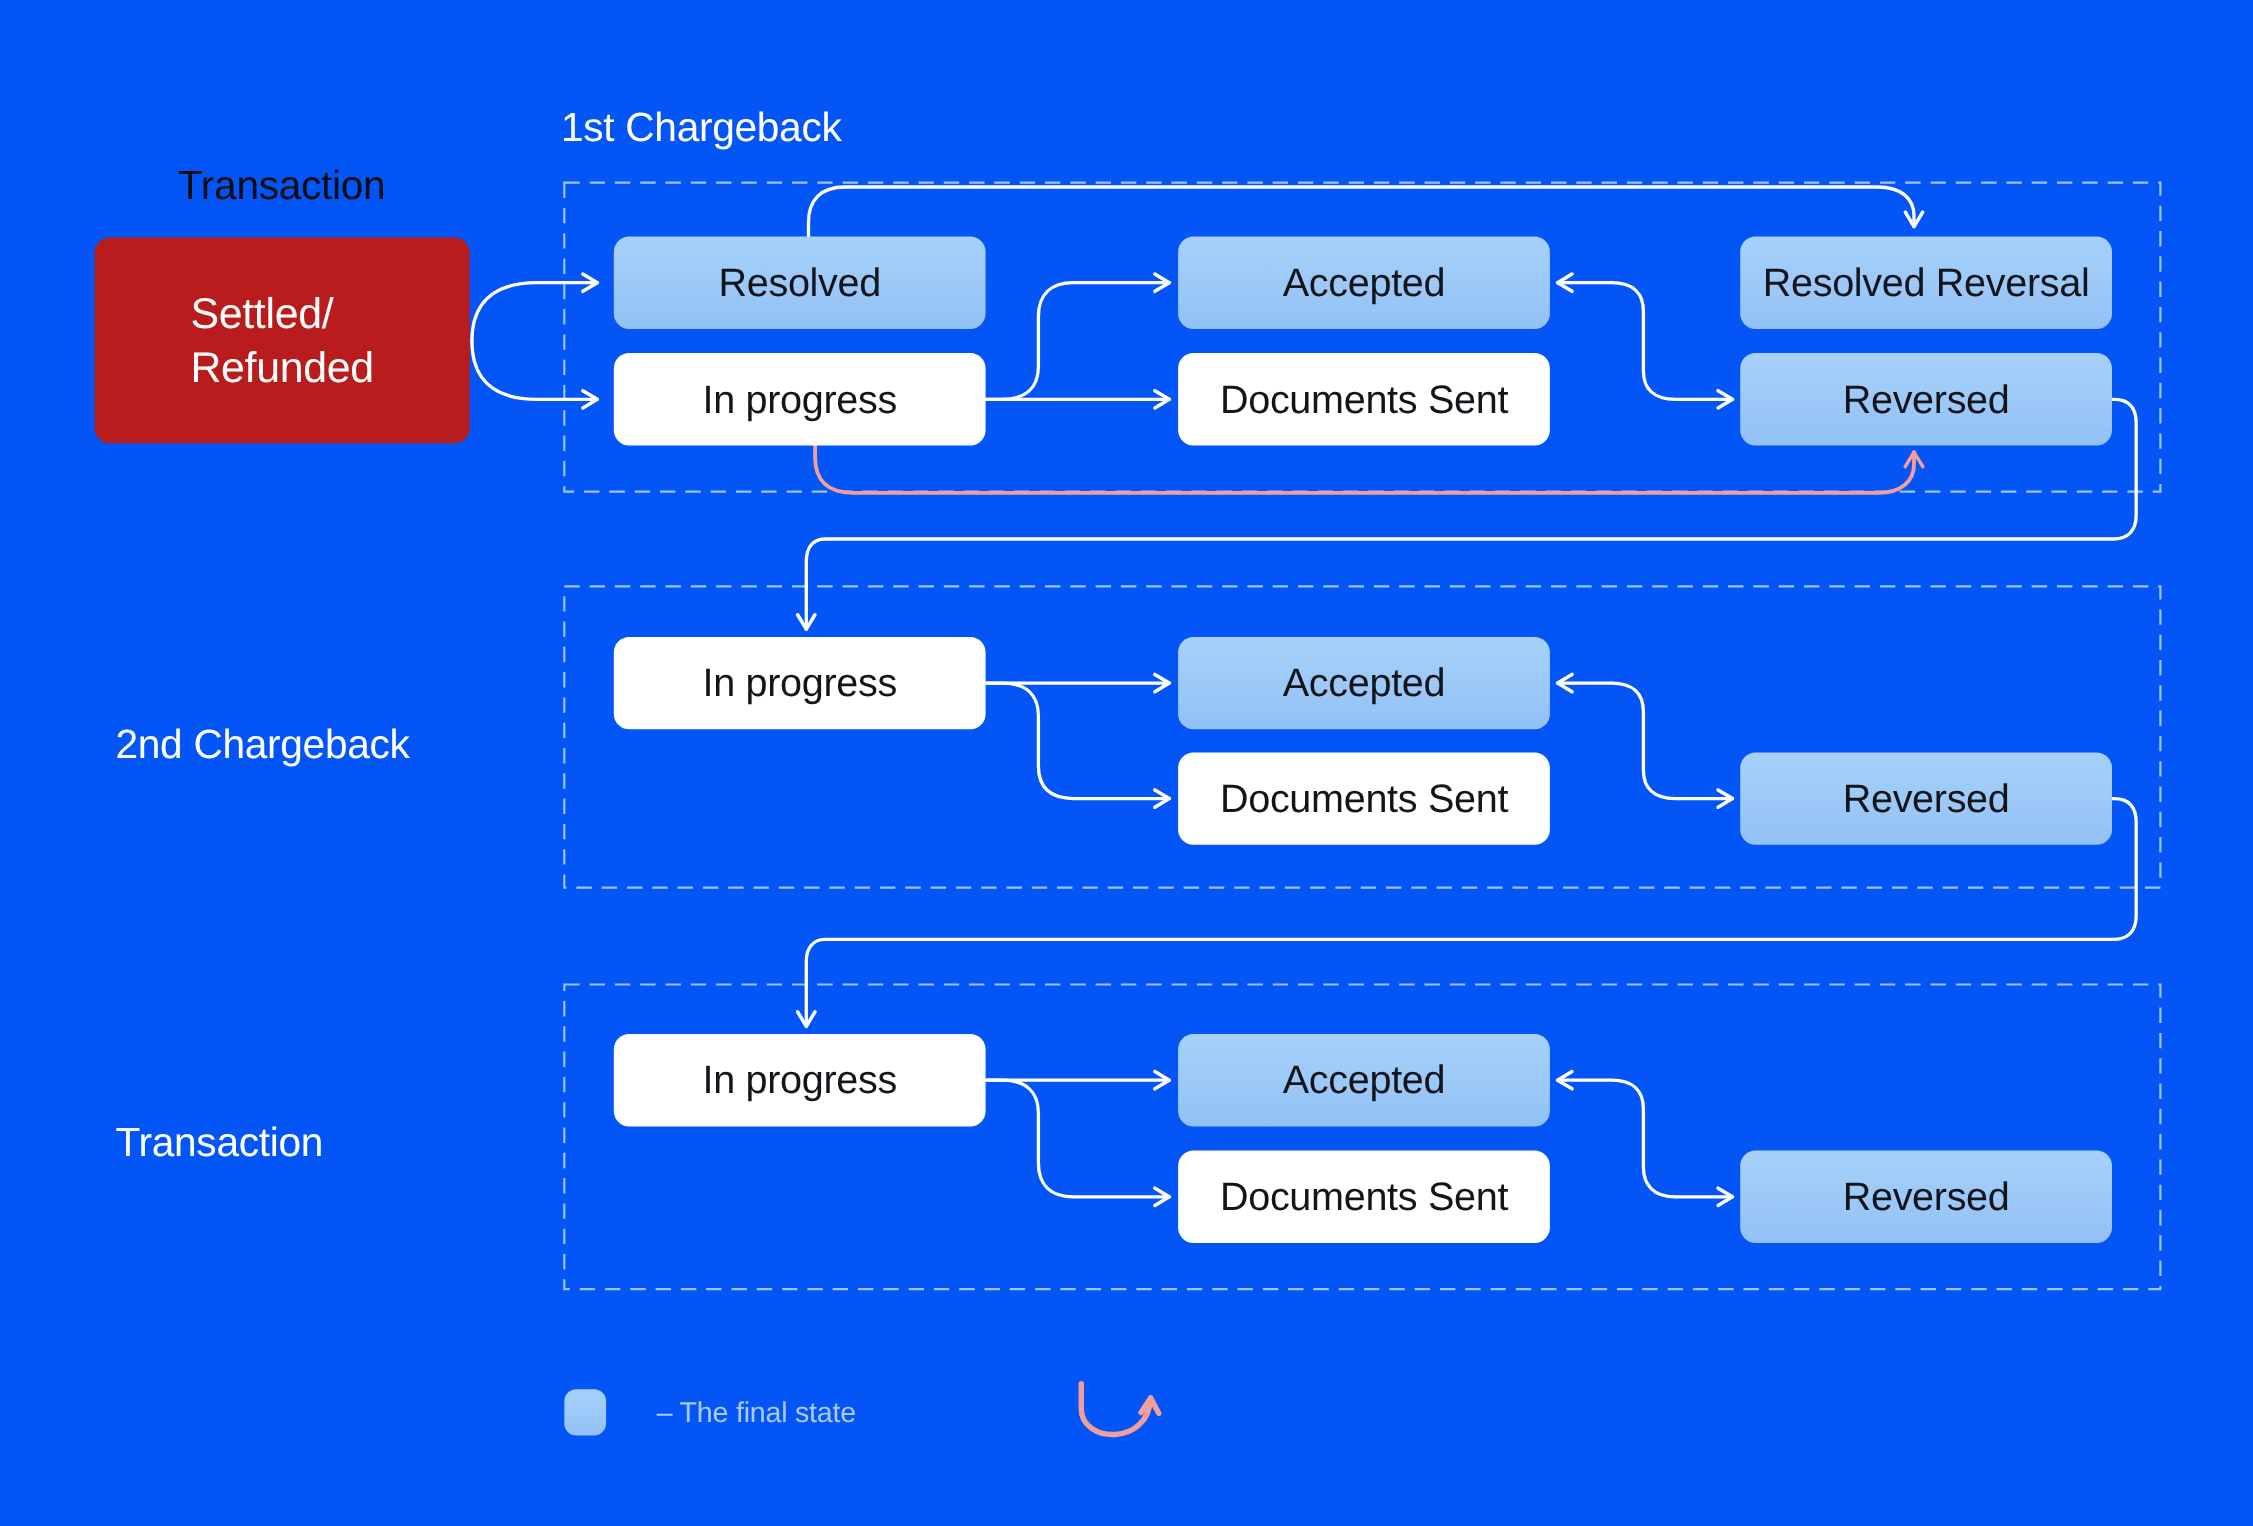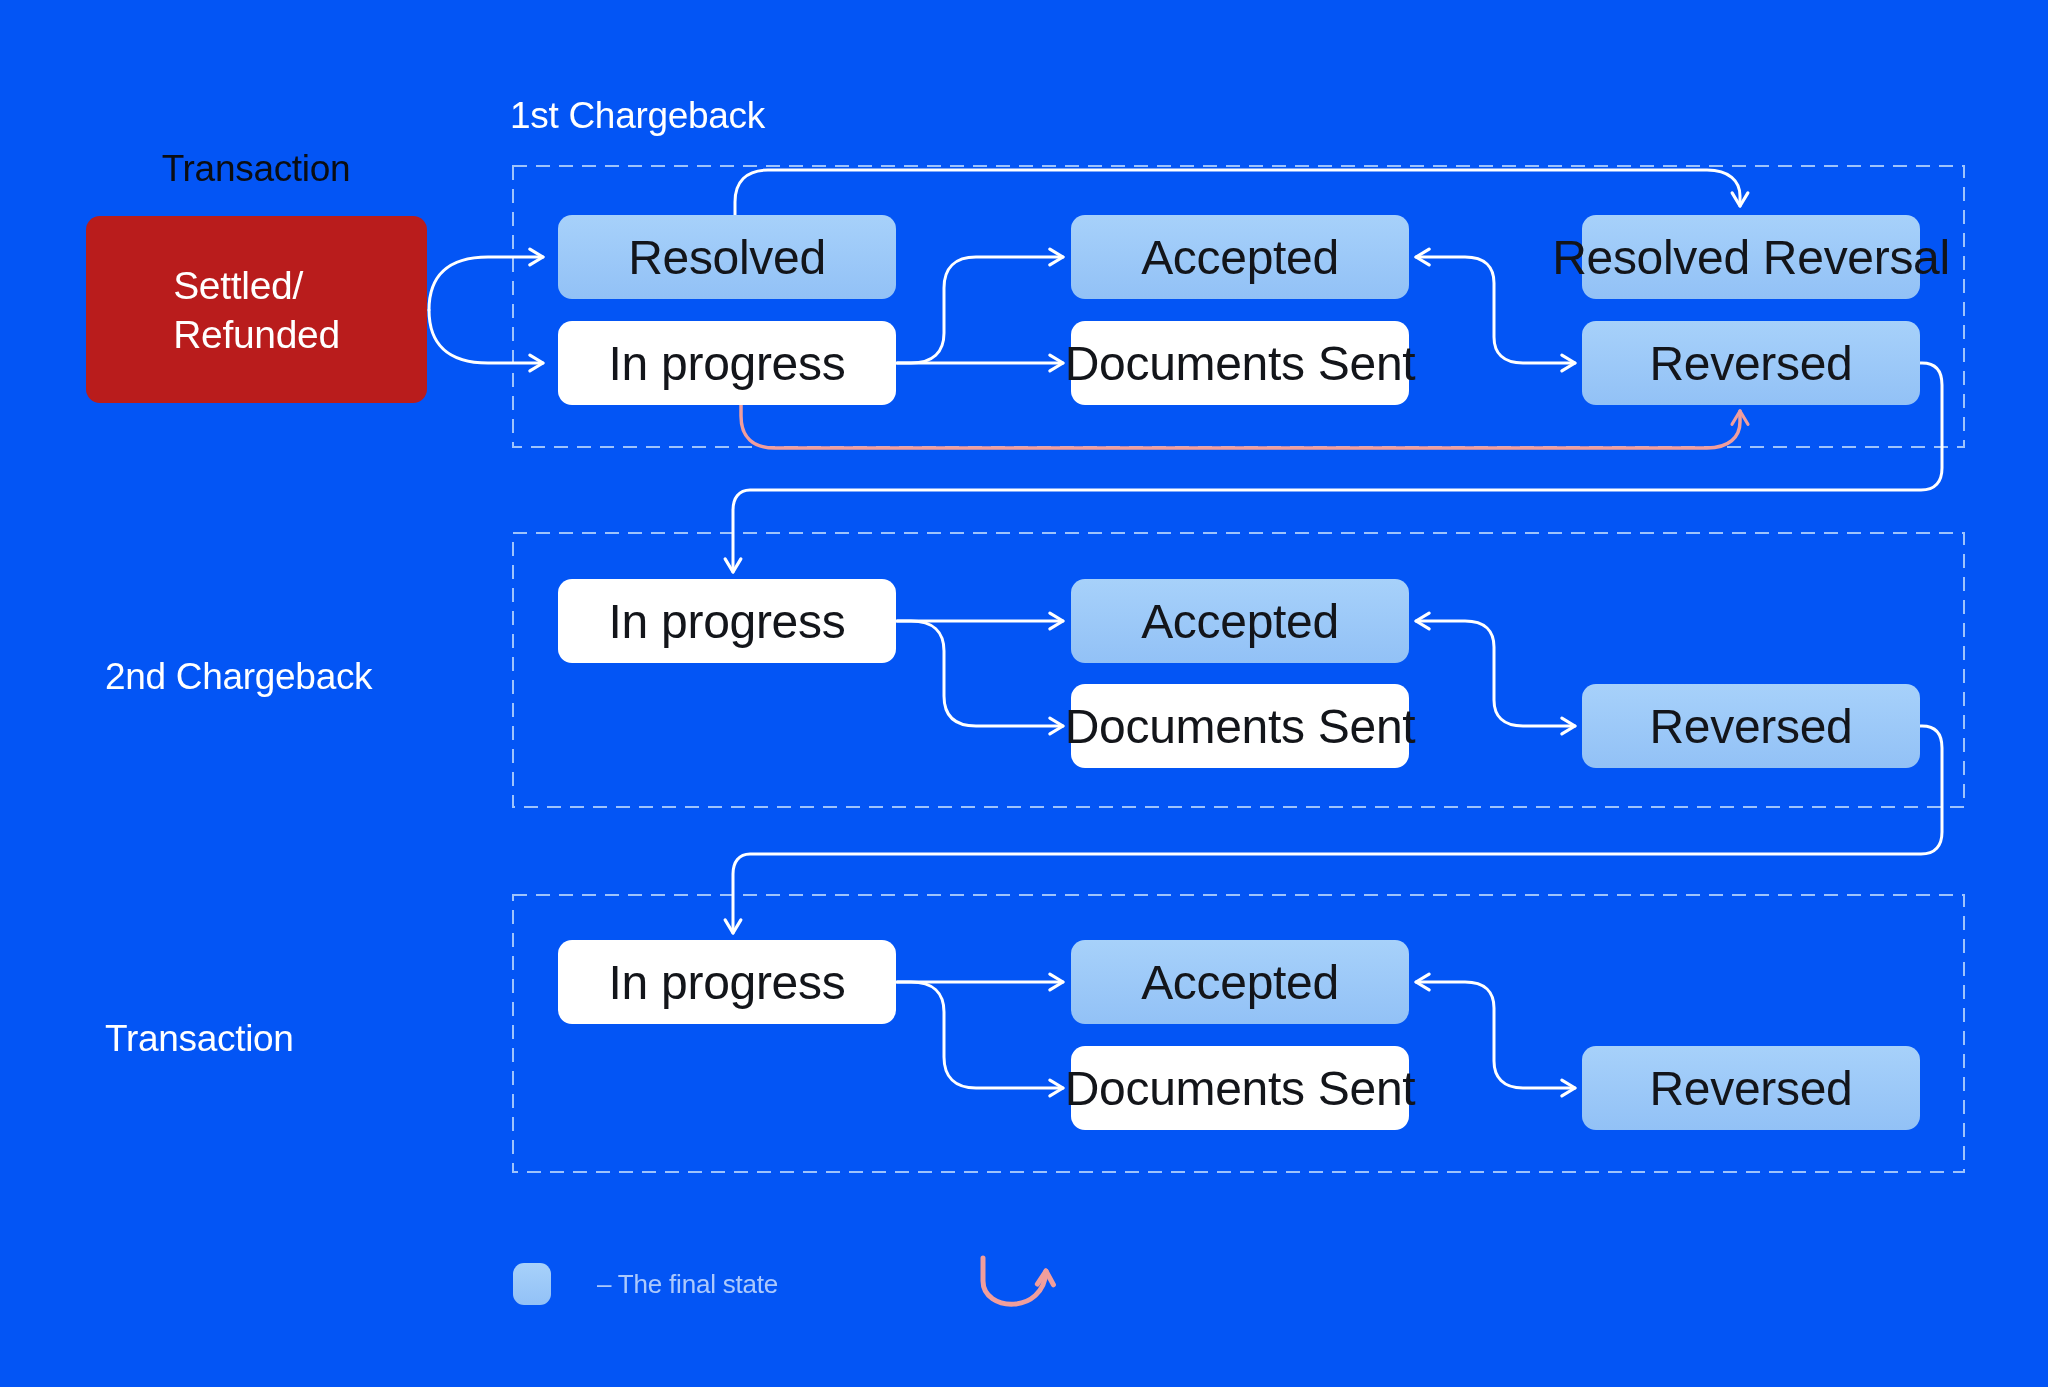--- a/index.html
+++ b/index.html
@@ -10,21 +10,21 @@
     -webkit-font-smoothing:antialiased;
   }
   .overlay{position:absolute;left:0;top:0;pointer-events:none;}
   .lbl{position:absolute;font-size:37px;line-height:46px;color:#ffffff;letter-spacing:-0.3px;white-space:nowrap;}
   .lbl.dark{color:#0B0D12;}
   .lbl.center{text-align:center;}
   .lbl.right{text-align:left;}
   .node{
     position:absolute;width:338px;height:84px;border-radius:14px;
     display:flex;align-items:center;justify-content:center;
-    font-size:48px;letter-spacing:-0.3px;color:#13151A;white-space:nowrap;
+    font-size:36px;letter-spacing:-0.3px;color:#13151A;white-space:nowrap;
   }
   .node.final{background:linear-gradient(180deg,#A7D1FA 0%,#92C1F6 100%);}
   .node.plain{background:#FFFFFF;}
   .node.black{
     width:341px;height:187px;border-radius:14px;background:#b91c1c;color:#FFFFFF;
     font-size:39px;line-height:49px;
   }
   .node.black .stack{text-align:left;}
   .node.black .stack span{display:block;}
   .legend-swatch{

